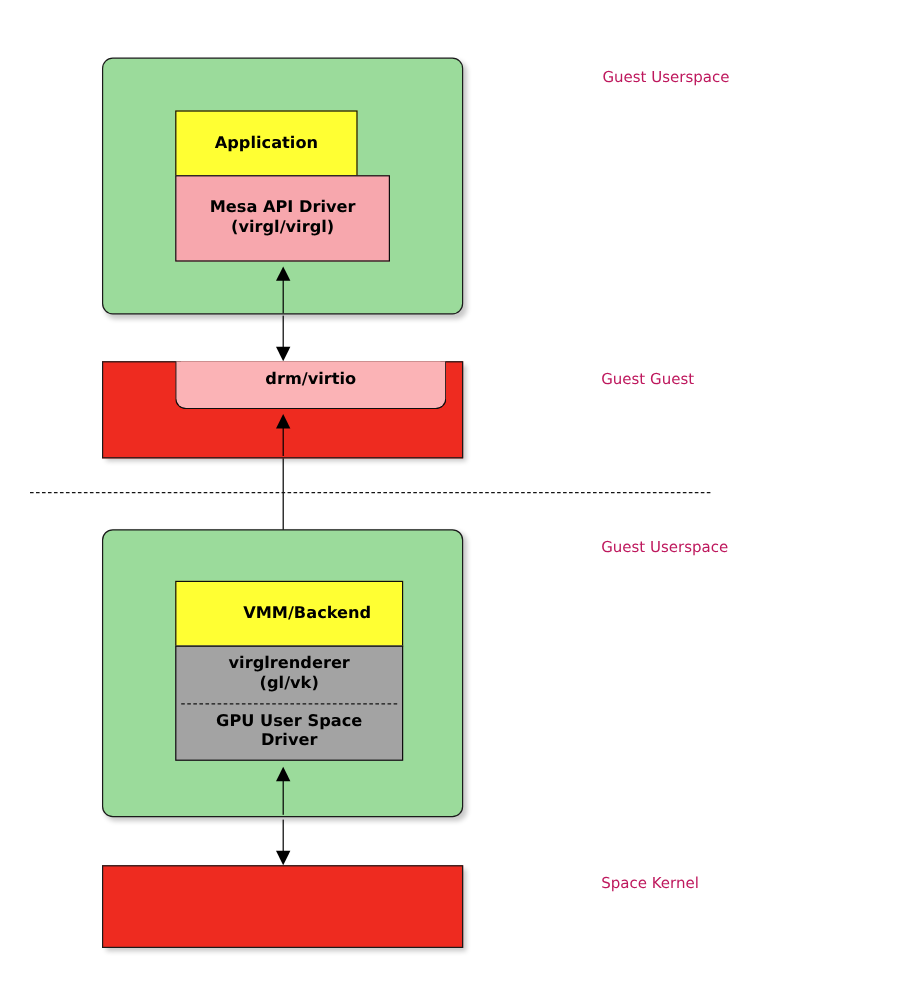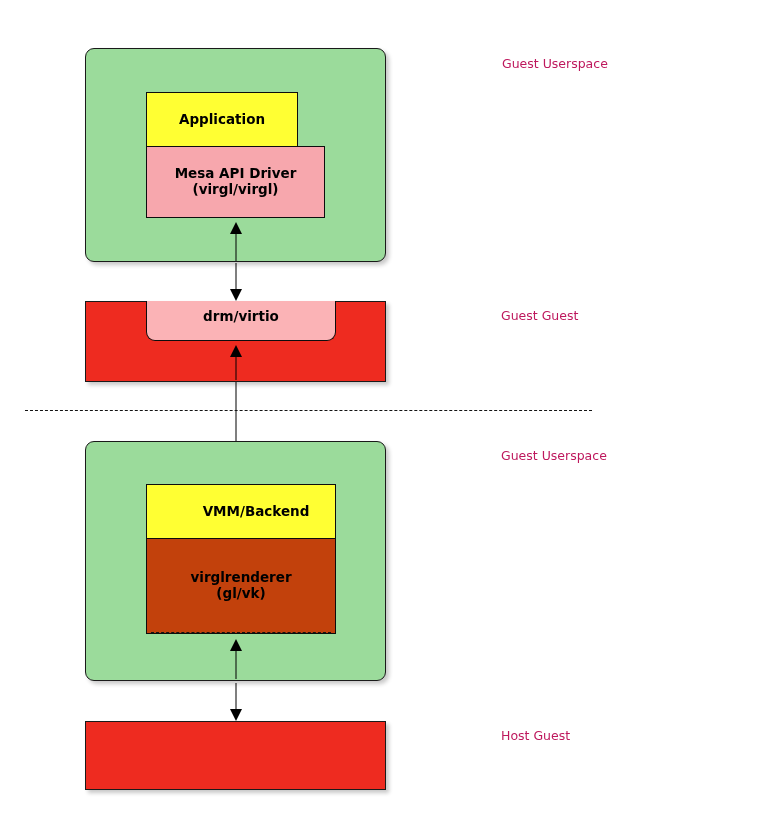--- a/index.html
+++ b/index.html
@@ -72,21 +72,21 @@
     font-weight: bold;
     font-size: 13.5px;
     color: #000000;
     padding-top: 7px;
   }
 
   
   .box-split {
     position: absolute;
     box-sizing: border-box;
-    background: #c2410c;
+    background: #a3a3a3;
     border: 1.4px solid #0d0d0d;
     display: flex;
     flex-direction: column;
   }
   .split-half {
     flex: 1 1 0;
     display: flex;
     align-items: center;
     justify-content: center;
     text-align: center;
@@ -174,21 +174,21 @@
   <div class="arrow arrow-down" style="left:229px; top:263px; width:13px; height:38px;">
     <div class="arrow-stem"></div>
     <div class="arrow-head"></div>
   </div>
 
   <div class="side-label" style="left:459px; top:56px;">Guest Userspace</div>
 
   <div class="node container-red" style="left:85px; top:301px; width:301px; height:81px;">
   </div>
 
-  <div class="box-kernel-tab" style="left:146px; top:301px; width:190px; height:40px;">
+  <div class="box-kernel-tab" style="left:146px; top:301px; width:226px; height:40px;">
     <span>drm/virtio</span>
   </div>
 
   <div class="arrow arrow-up" style="left:229px; top:345px; width:13px; height:35px;">
     <div class="arrow-head"></div>
     <div class="arrow-stem"></div>
   </div>
 
   <div class="side-label" style="left:458px; top:308px;">Guest Guest</div>
 
@@ -206,33 +206,37 @@
   <div class="box box-yellow" style="left:146px; top:484px; width:190px; height:55px;padding-left:30px;">
     <span>VMM/Backend</span>
   </div>
 
   <div class="box-split" style="left:146px; top:538px; width:190px; height:96px;">
     <div class="split-half" style="flex-direction:column;">
       <span>virglrenderer</span>
       <span>(gl/vk)</span>
     </div>
     <div class="split-divider"></div>
+    <div class="split-half" style="flex-direction:column;">
+      <span>GPU User Space</span>
+      <span>Driver</span>
+    </div>
   </div>
 
   <div class="arrow arrow-up" style="left:229px; top:639px; width:13px; height:40px;">
     <div class="arrow-head"></div>
     <div class="arrow-stem"></div>
   </div>
 
   <div class="side-label" style="left:458px; top:448px;">Guest Userspace</div>
 
   <div class="arrow arrow-down" style="left:229px; top:683px; width:13px; height:38px;">
     <div class="arrow-stem"></div>
     <div class="arrow-head"></div>
   </div>
 
   <div class="node container-red" style="left:85px; top:721px; width:301px; height:69px;">
   </div>
 
 
-  <div class="side-label" style="left:458px; top:728px;">Host Guest</div>
+  <div class="side-label" style="left:458px; top:728px;">Space Kernel</div>
 
 </div>
 
 </body></html>

